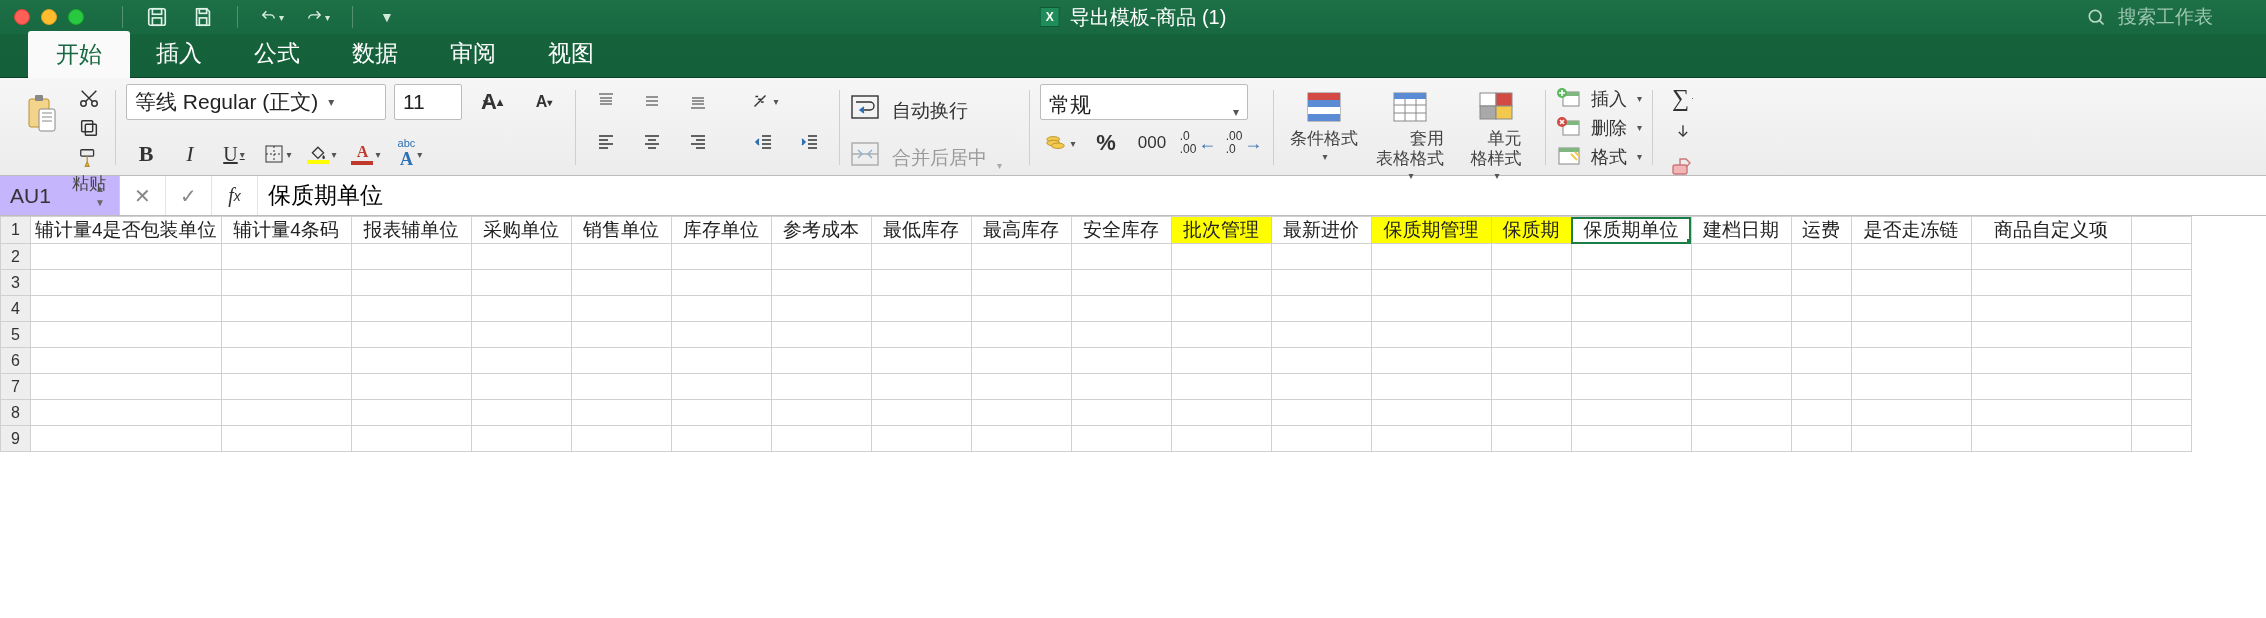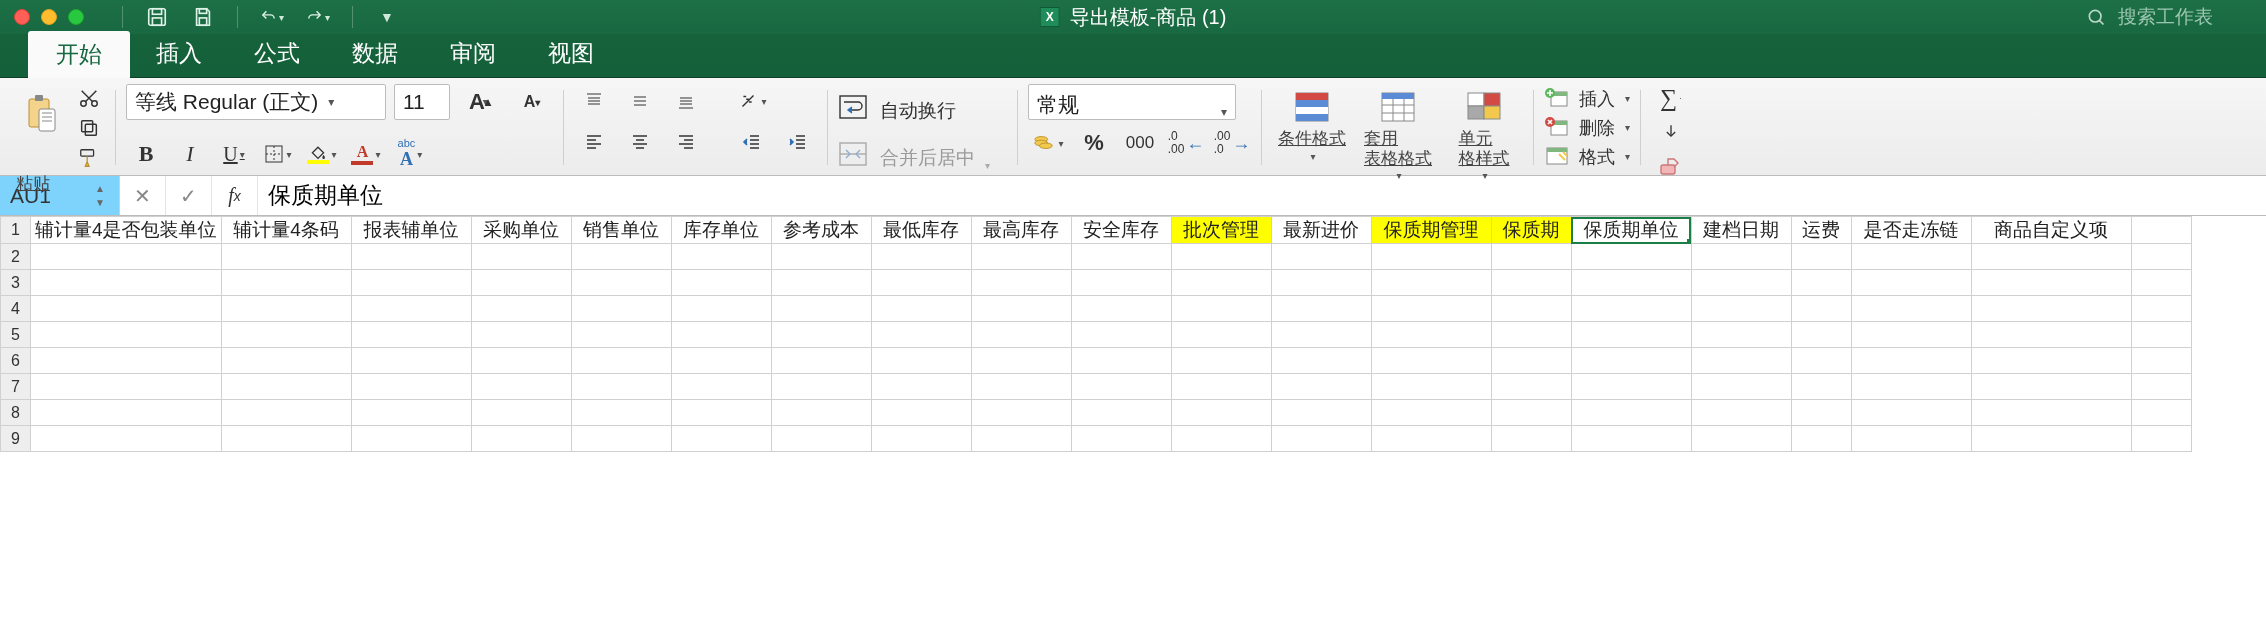--- a/index.html
+++ b/index.html
@@ -28,34 +28,34 @@
   .tab.active { background:#fafafa; color:#186941; border-radius:3px 3px 0 0; padding:8px 28px 8px; position:relative; top:1px; font-weight:500;}
 
   
   .ribbon { height:98px; background:linear-gradient(#f6f6f6,#ececec); border-bottom:1px solid #bcbcbc; display:flex; padding:4px 6px 2px; }
   .grp { display:flex; flex-direction:column; justify-content:space-between; padding:2px 10px 2px; position:relative; }
   .grp:after { content:""; position:absolute; right:0; top:8px; bottom:8px; width:1px; background:#cfcfcf; }
   .grp:last-child:after{display:none;}
   .ribbon-btn { border:1px solid transparent; background:transparent; display:flex; align-items:center; justify-content:center; cursor:pointer; border-radius:3px; }
   .small { width:40px; height:34px; font-size:18px; color:#333; }
   .drop-car { font-size:10px; color:#555; margin-left:2px; }
-  .lbl { font-size:17px; color:#444; text-align:left;text-decoration:underline; }
+  .lbl { font-size:17px; color:#444; text-align:right; }
 
   
   .paste-big { width:50px; height:58px; display:flex; flex-direction:column; align-items:center; justify-content:center; }
   .paste-big svg { width:34px; height:40px; }
   .mini-col { display:flex; flex-direction:column; gap:2px; margin-left:6px; }
   .mini { width:34px; height:28px; }
 
   
   .font-row1 { display:flex; gap:8px; align-items:center; }
   .combo { height:36px; border:1px solid #bcbcbc; background:#fff; display:flex; align-items:center; padding:0 8px; font-size:21px; border-radius:2px; }
   .combo .car { margin-left:10px; font-size:12px; color:#555; }
   .fontname { width:260px; }
-  .fontsize { width:56px;gap:48px; }
+  .fontsize { width:68px;gap:48px; }
   .Abig { width:44px; font-size:22px; font-weight:600; }
   .Asml { width:44px; font-size:16px; font-weight:600; }
 
   .font-row2 { display:flex; gap:4px; align-items:center; margin-top:6px;}
   .b { font-weight:700; font-family:"Times New Roman",serif; font-size:22px;}
   .i { font-style:italic; font-family:"Times New Roman",serif; font-size:22px;}
   .u { text-decoration:underline; font-family:"Times New Roman",serif; font-size:20px;}
   .color-strip { display:inline-block; width:22px; height:4px; }
   .btn-stack { display:flex; flex-direction:column; align-items:center; line-height:1; }
 
@@ -83,21 +83,21 @@
   .idf-row { display:flex; align-items:center; gap:8px; height:30px; }
   .idf-row .ico { width:26px; height:22px; }
   .idf-row .txt { font-size:18px; color:#333; }
 
   
   .rs-col { display:flex; flex-direction:column; gap:6px; padding-right:6px;}
   .rs-ico { width:40px; height:28px; font-size:24px; color:#333; text-align:center;}
 
   
   .fbar { height:40px; border-bottom:1px solid #bcbcbc; display:flex; align-items:stretch; background:#fff; }
-  .namebox { width:120px; border-right:1px solid #d0d0d0; display:flex; align-items:center; padding:0 10px; font-size:21px; color:#333; background:#7dd3fc;}
+  .namebox { width:120px; border-right:1px solid #d0d0d0; display:flex; align-items:center; padding:0 10px; font-size:21px; color:#333; background:#c4b5fd;}
   .stepper { display:flex; flex-direction:column; margin-left:auto; }
   .stepper span { font-size:10px; line-height:1; color:#666; padding:2px 4px;}
   .fx-btn { width:46px; display:flex; align-items:center; justify-content:center; color:#888; border-right:1px solid #e4e4e4; font-size:20px;}
   .fx-btn.fx { font-style:italic; font-family:"Times New Roman",serif; color:#333; }
   .fx-input { flex:1; border:none; outline:none; font-size:23px; padding:0 10px; }
 
   
   .grid { border-collapse:collapse; table-layout:fixed; border-right:1px solid #d0d0d0; }
   .grid th, .grid td { border:1px solid #d0d0d0; font-weight:400; }
   .colhdr th { background:#eee; font-size:17px; color:#333; height:26px; }

